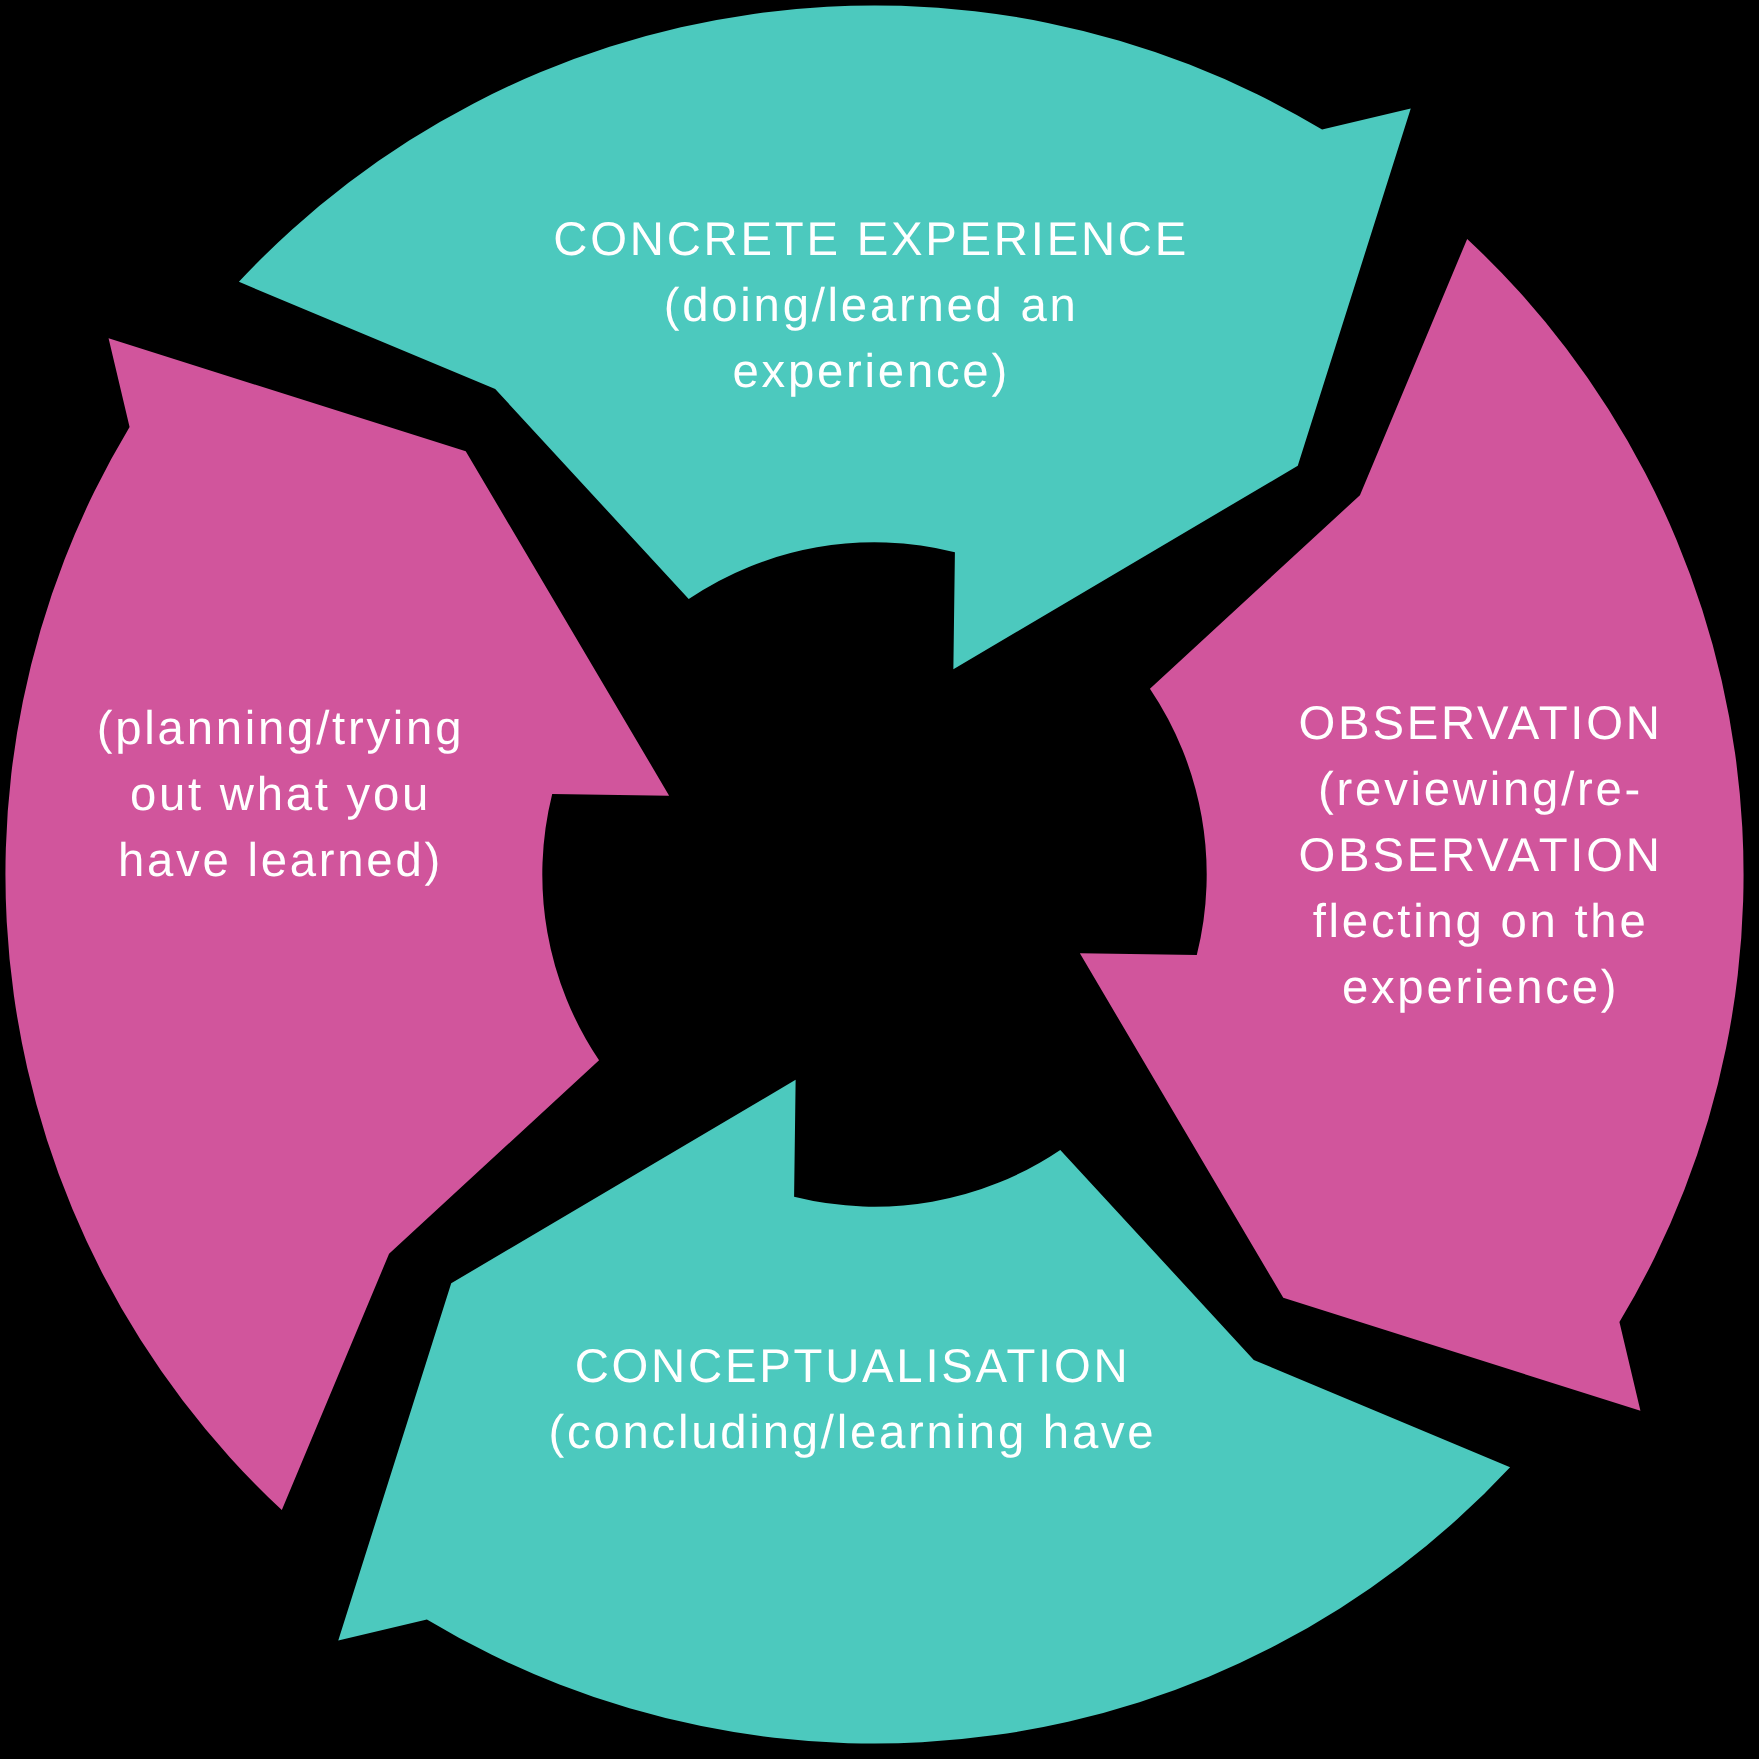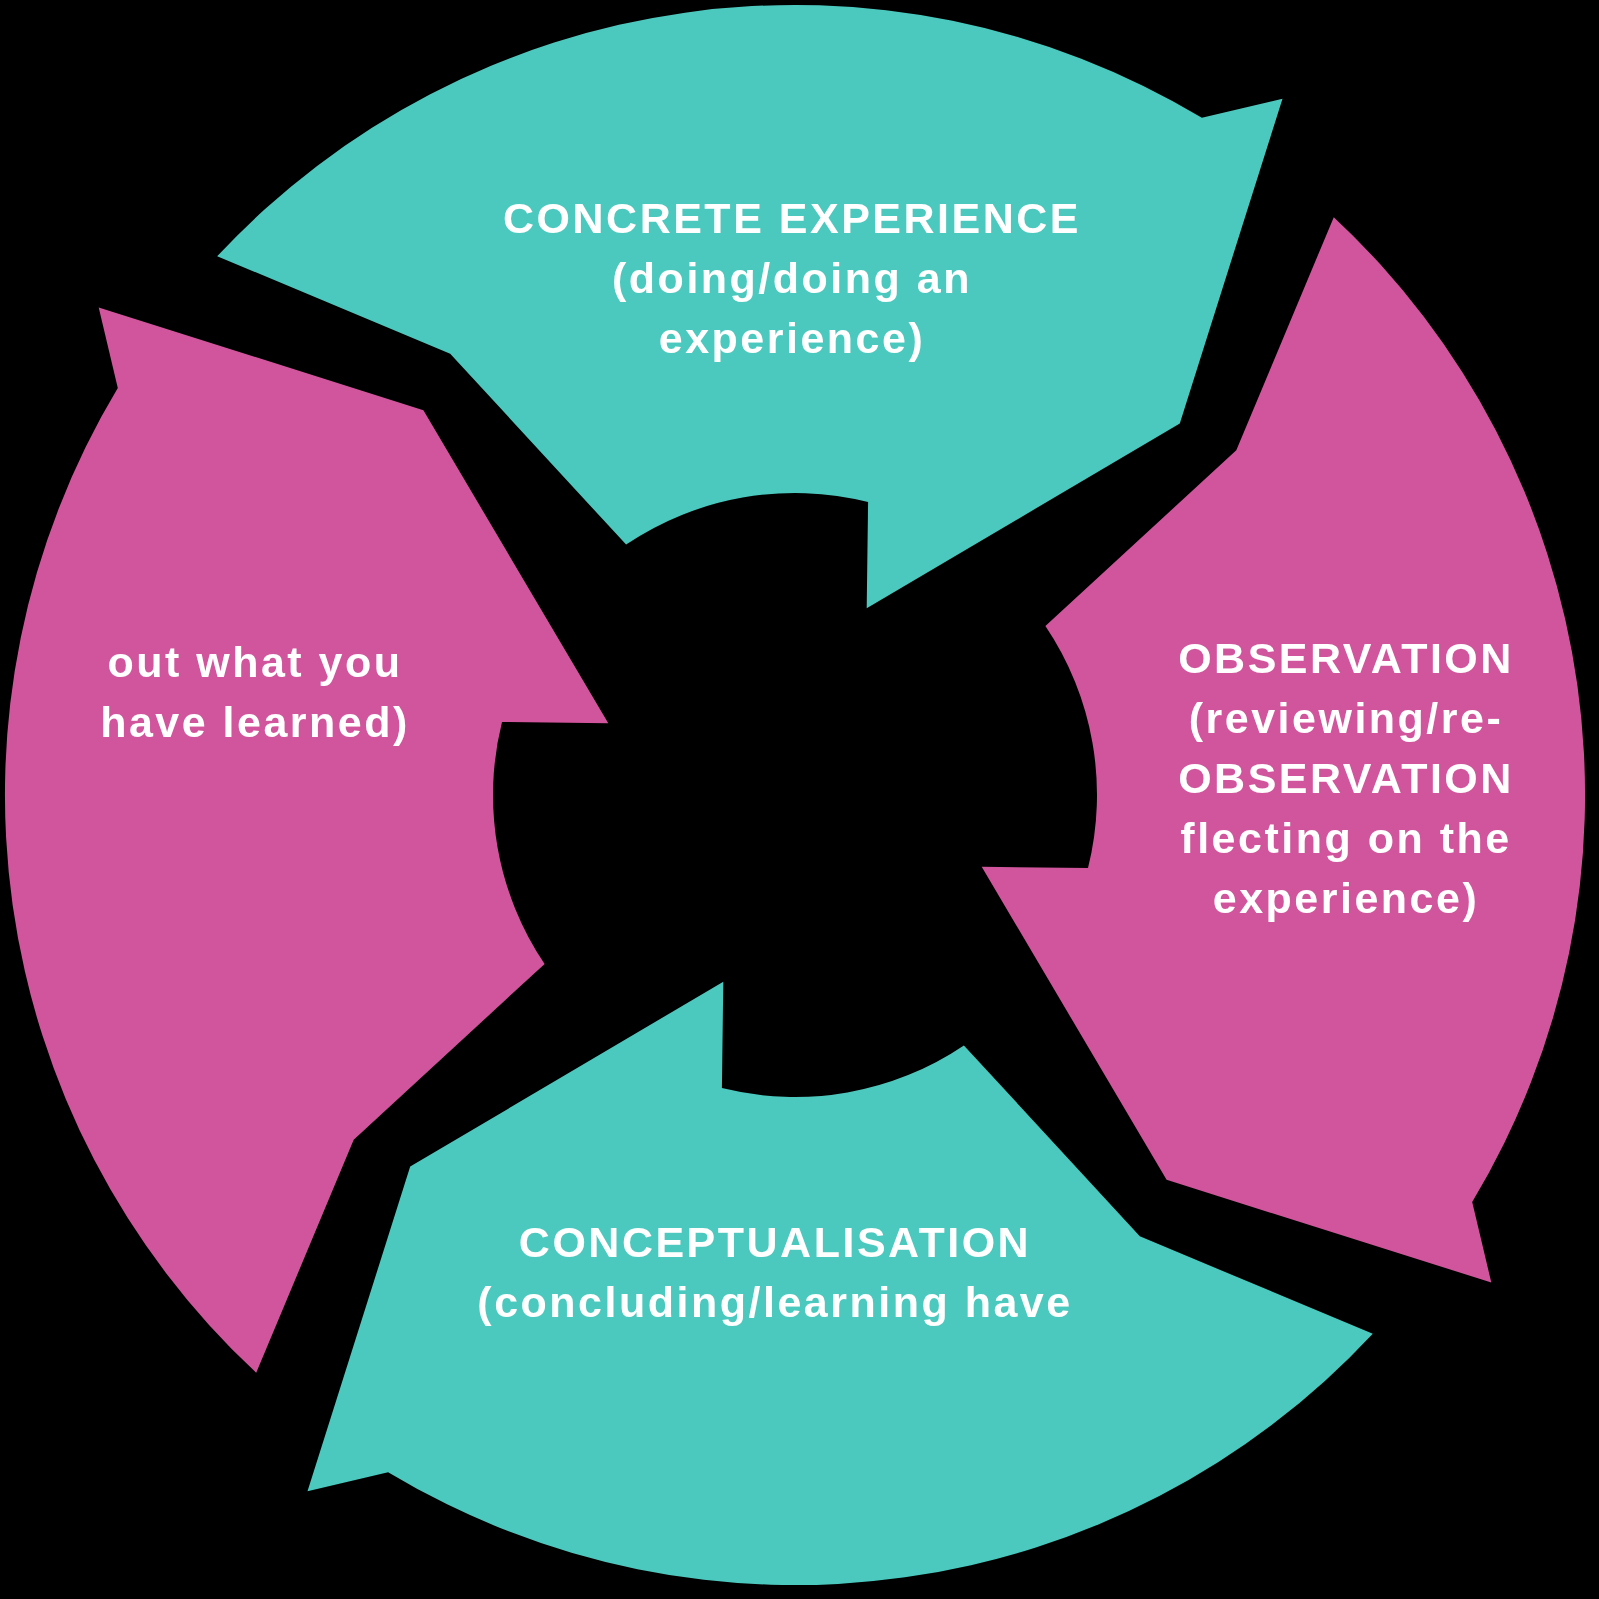--- a/index.html
+++ b/index.html
@@ -10,21 +10,21 @@
     background: var(--bg-color, #000);
     overflow: hidden;
     font-family: "Liberation Sans", sans-serif;
   }
   .stage svg { position: absolute; left: 0; top: 0; }
   .label {
     position: absolute;
     transform: translateX(-50%);
     text-align: center;
     color: var(--text-color, #fff);
-    font-weight: 700;
+    font-weight: 400;
     font-size: 43px;
     line-height: 60px;
     letter-spacing: 2.5px;
     white-space: nowrap;
   }
   .label-top    { left: 792px;  top: 188px;  }
   .label-right  { left: 1346px; top: 628px;  }
   .label-bottom { left: 775px;  top: 1212px; }
   .label-left   { left: 255px;  top: 632px;  }
 </style>
@@ -35,35 +35,36 @@
 
   <svg width="1599" height="1599" viewBox="0 0 1599 1599">
     <path fill="#4CC9BE" d="M 217.2 256.2 A 790 790 0 0 1 1201.9 117.8 L 1282.5 98.7 L 1179.8 423.4 L 866.7 608.3 L 868.1 502.0 A 302 302 0 0 0 626.1 544.6 L 450.2 353.7 Z"></path>
     <path fill="#D1559C" d="M 1333.8 217.2 A 790 790 0 0 1 1472.2 1201.9 L 1491.3 1282.5 L 1166.6 1179.8 L 981.7 866.7 L 1088.0 868.1 A 302 302 0 0 0 1045.4 626.1 L 1236.3 450.2 Z"></path>
     <path fill="#4CC9BE" d="M 1372.8 1333.8 A 790 790 0 0 1 388.1 1472.2 L 307.5 1491.3 L 410.2 1166.6 L 723.3 981.7 L 721.9 1088.0 A 302 302 0 0 0 963.9 1045.4 L 1139.8 1236.3 Z"></path>
     <path fill="#D1559C" d="M 256.2 1372.8 A 790 790 0 0 1 117.8 388.1 L 98.7 307.5 L 423.4 410.2 L 608.3 723.3 L 502.0 721.9 A 302 302 0 0 0 544.6 963.9 L 353.7 1139.8 Z"></path>
   </svg>
 
   <div class="label label-top">
     <div class="line">CONCRETE EXPERIENCE</div>
-    <div class="line">(doing/doing an</div>
+    <div class="line">(doing/learned an</div>
     <div class="line">experience)</div>
   </div>
 
   <div class="label label-right">
     <div class="line">OBSERVATION</div>
     <div class="line">(reviewing/re-</div>
     <div class="line">OBSERVATION</div>
     <div class="line">flecting on the</div>
     <div class="line">experience)</div>
   </div>
 
   <div class="label label-bottom">
     <div class="line">CONCEPTUALISATION</div>
     <div class="line">(concluding/learning have</div>
   </div>
 
   <div class="label label-left">
+    <div class="line">(planning/trying</div>
     <div class="line">out what you</div>
     <div class="line">have learned)</div>
   </div>
 
 </div>
 
 </body></html>

